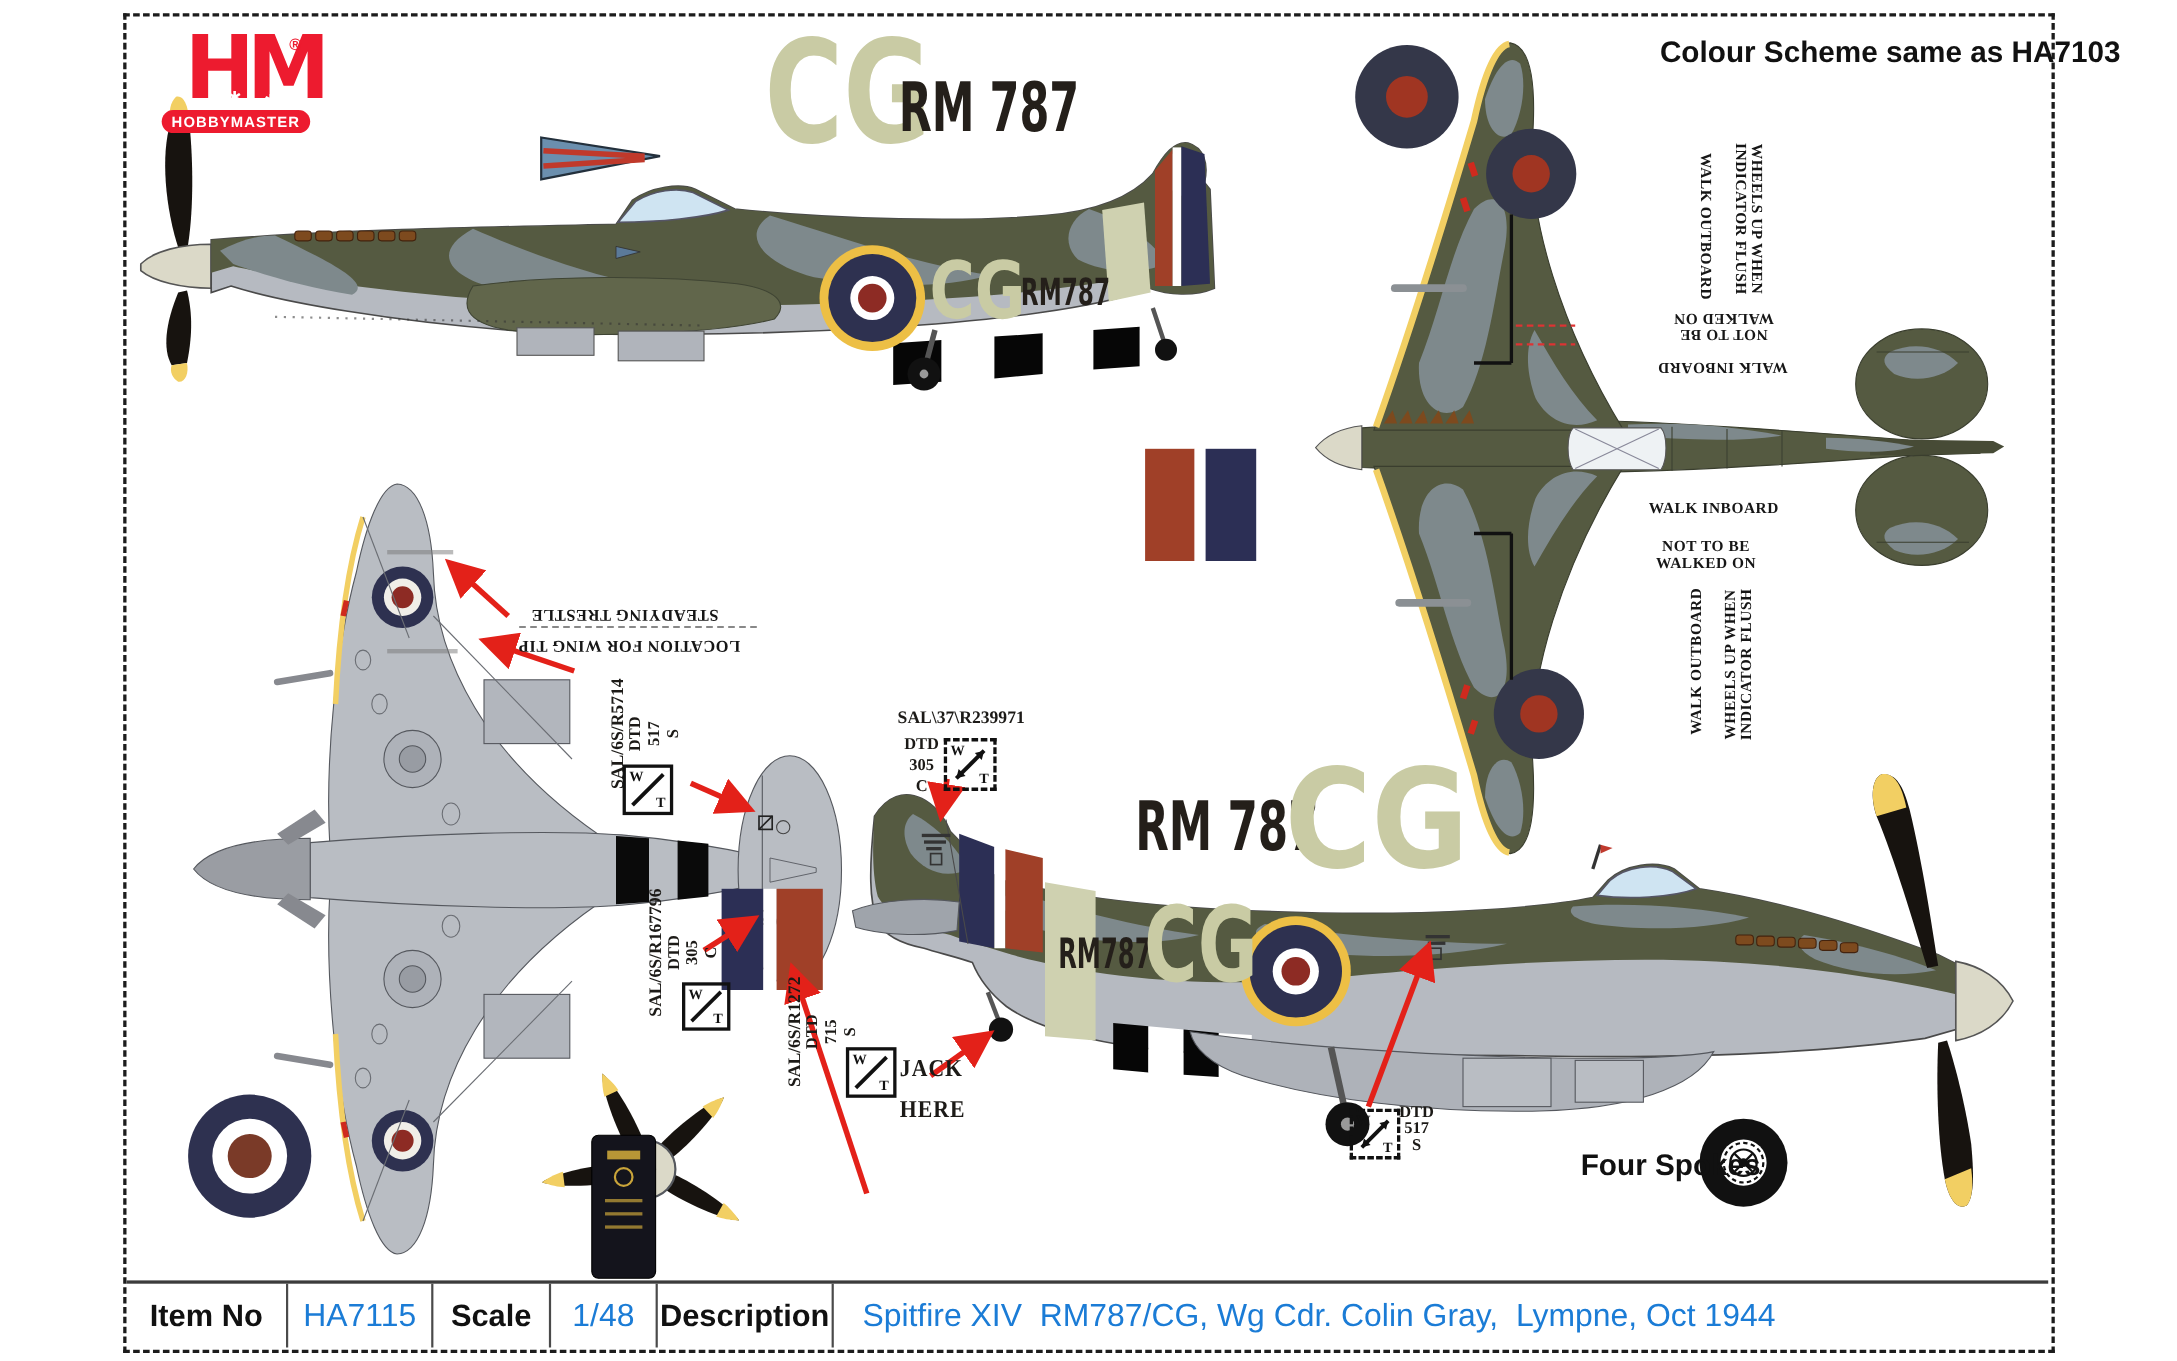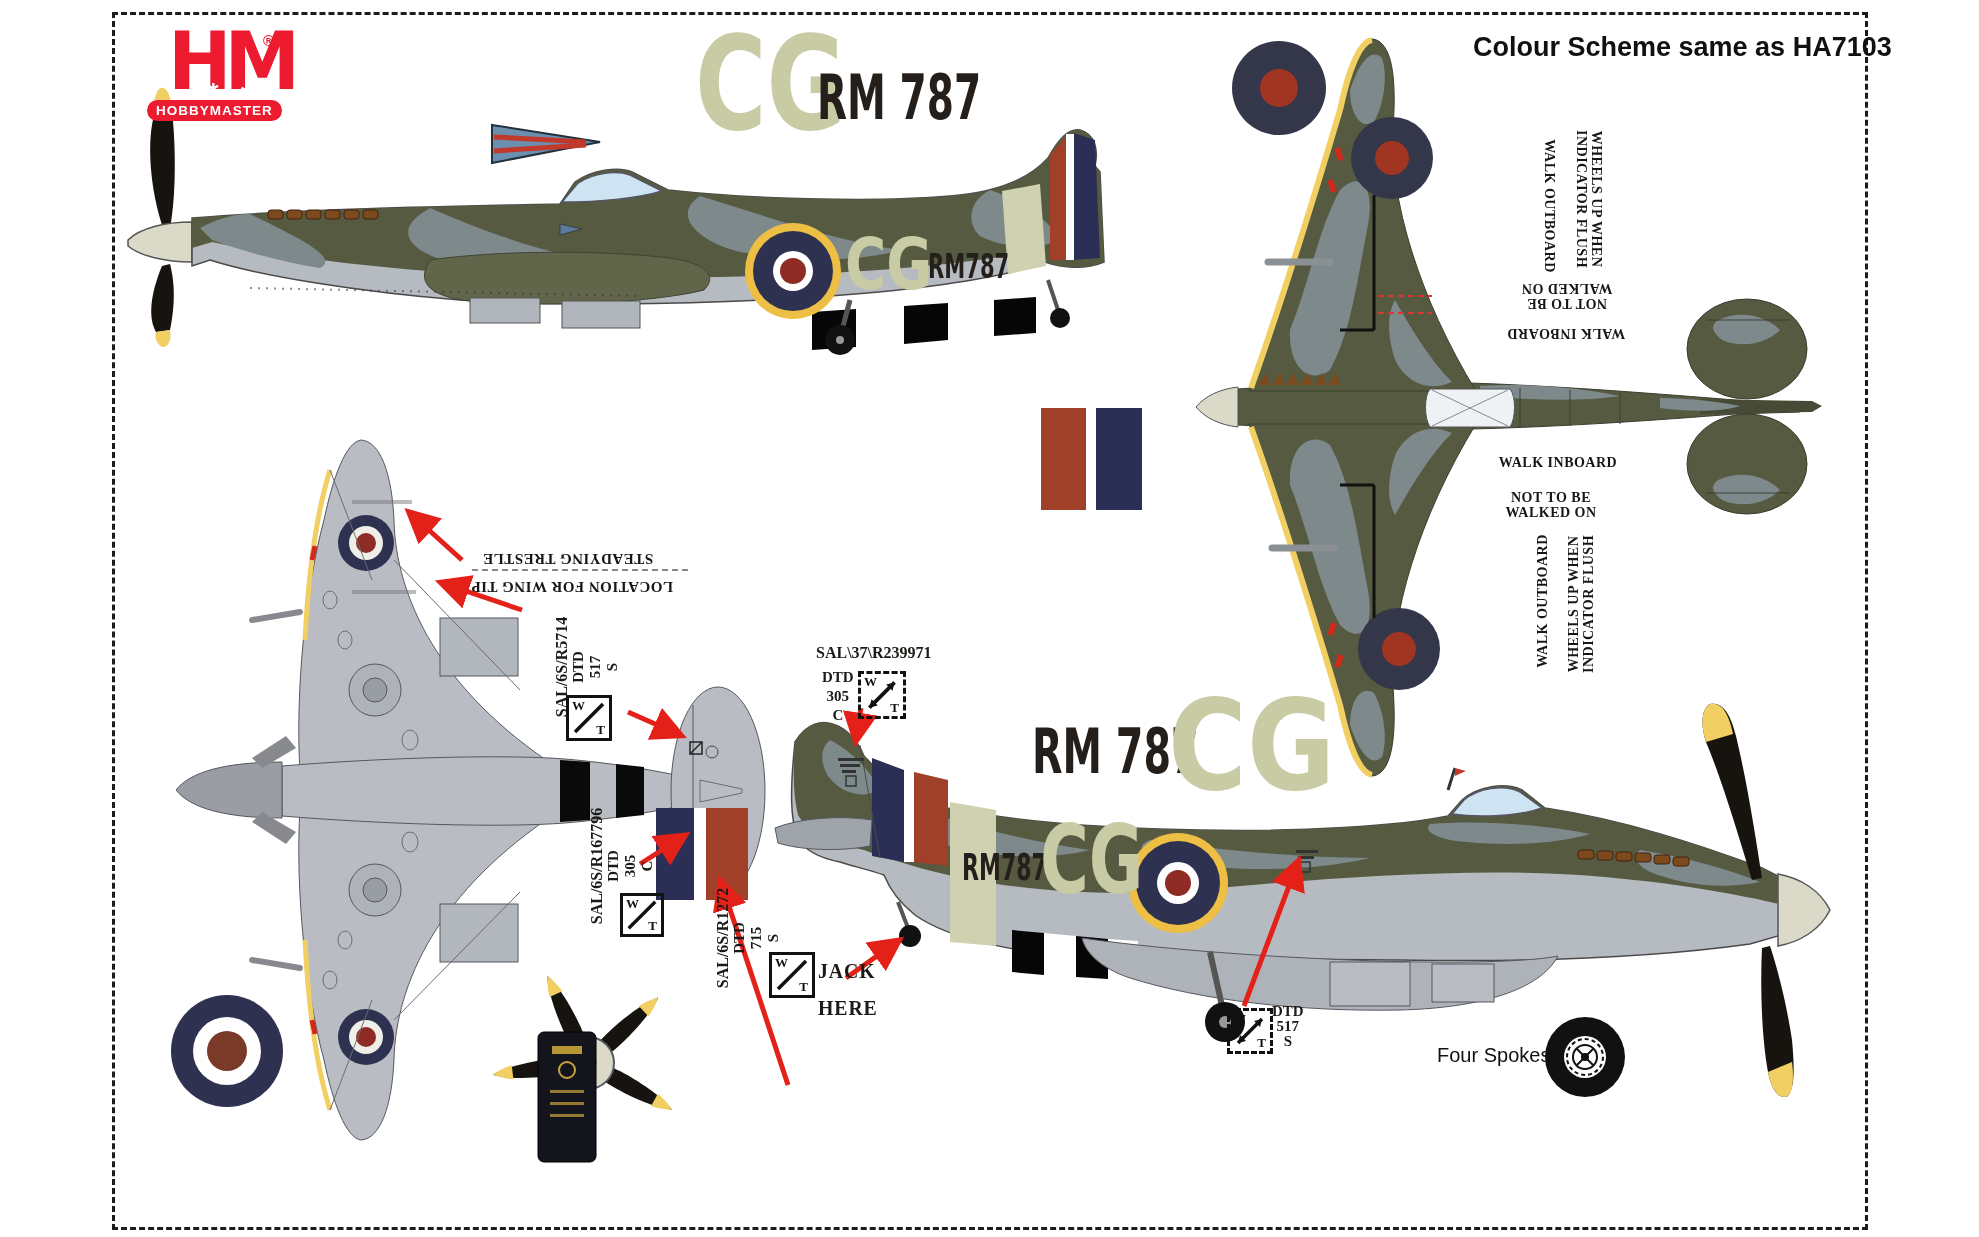--- a/index.html
+++ b/index.html
@@ -11,41 +11,41 @@
   svg.art{position:absolute;left:0;top:0;z-index:1;}
   .ov{position:absolute;z-index:2;}
   
   .hm{font-family:"DejaVu Sans",sans-serif;font-weight:bold;font-size:76px;line-height:.9;
       color:#ed1b2f;letter-spacing:-7px;transform:scaleY(1.05);transform-origin:left top;}
   .gear{position:absolute;color:#fff;font-size:15px;z-index:3;}
   .pill{position:absolute;background:#ed1b2f;color:#fff;border-radius:11px;
       font-weight:bold;font-size:13.5px;letter-spacing:1px;padding:3px 9px;
       font-family:"Liberation Sans",sans-serif;}
   .reg{position:absolute;color:#ed1b2f;font-size:15px;font-weight:bold;}
-  .note{font-weight:bold;font-size:27px;color:#111;}
+  .note{font-weight:bold;font-size:27px;color:#111;margin-left:36px;}
   
   .code{position:absolute;z-index:2;font-family:"DejaVu Sans",sans-serif;font-weight:bold;
       line-height:1;transform-origin:left top;white-space:pre;}
   .sky{color:#c9cba4;} .dark{color:#241f1a;}
   
   .stc{position:absolute;z-index:2;font-family:"Liberation Serif",serif;font-weight:bold;
       font-size:14px;color:#161616;letter-spacing:.5px;white-space:nowrap;
       transform:translate(-50%,-50%);}
   .stc2{line-height:15px;text-align:center;}
   .r90{transform:translate(-50%,-50%) rotate(90deg);}
   .rm90{transform:translate(-50%,-50%) rotate(-90deg);}
   .r180{transform:translate(-50%,-50%) rotate(180deg);}
   .plate{position:absolute;z-index:2;font-family:"Liberation Serif",serif;font-weight:bold;
       color:#1c1a17;text-align:center;line-height:17px;white-space:nowrap;}
   .plate-v{transform:translate(-50%,-50%) rotate(-90deg);}
   .pl1{font-size:16px;} .pl2{font-size:15px;}
   .dashlead{position:absolute;z-index:2;border-top:2px dashed #888;}
   .jack{position:absolute;z-index:2;font-family:"Liberation Serif",serif;font-weight:bold;
       font-size:22px;color:#1c1a17;letter-spacing:1px;transform:scaleX(.9);transform-origin:left top;}
-  .fourspokes{position:absolute;z-index:2;font-weight:normal;font-size:20px;color:#111;}
+  .fourspokes{position:absolute;z-index:2;font-weight:bold;font-size:27px;color:#111;}
   
   .wtbox{position:absolute;z-index:2;border:3px solid #111;}
   .wtbox.dashed{border-style:dashed;}
   .wtw{position:absolute;left:3px;top:0px;font:bold 13px "Liberation Serif",serif;color:#111;}
   .wtt{position:absolute;right:4px;bottom:0px;font:bold 13px "Liberation Serif",serif;color:#111;}
   .wtd{position:absolute;left:0;top:0;width:100%;height:100%;}
   .wtd line{stroke:#111;stroke-width:3.5;}
   .wtd path{fill:#111;}
   
   .footer{position:absolute;z-index:2;left:115px;top:1164px;width:1747px;height:58px;
@@ -573,13 +573,21 @@
     <div class="pl2">DTD</div>
     <div class="pl2">517</div>
     <div class="pl2">S</div>
   </div>
 
   <div class="jack" style="left:818px;top:958px;">JACK</div>
   <div class="jack" style="left:818px;top:995px;">HERE</div>
 
   <div class="fourspokes" style="left:1437px;top:1044px;">Four Spokes</div>
 
+  <div class="footer">
+    <div class="fcell first flabel" style="width:145px;">Item No</div>
+    <div class="fcell fvalue" style="width:130px;">HA7115</div>
+    <div class="fcell flabel" style="width:105px;">Scale</div>
+    <div class="fcell fvalue" style="width:95px;">1/48</div>
+    <div class="fcell flabel" style="width:158px;">Description</div>
+    <div class="fcell fvalue fdesc" style="flex:1;">Spitfire XIV  RM787/CG, Wg Cdr. Colin Gray,  Lympne, Oct 1944</div>
+  </div>
 </div>
 
 </body></html>

